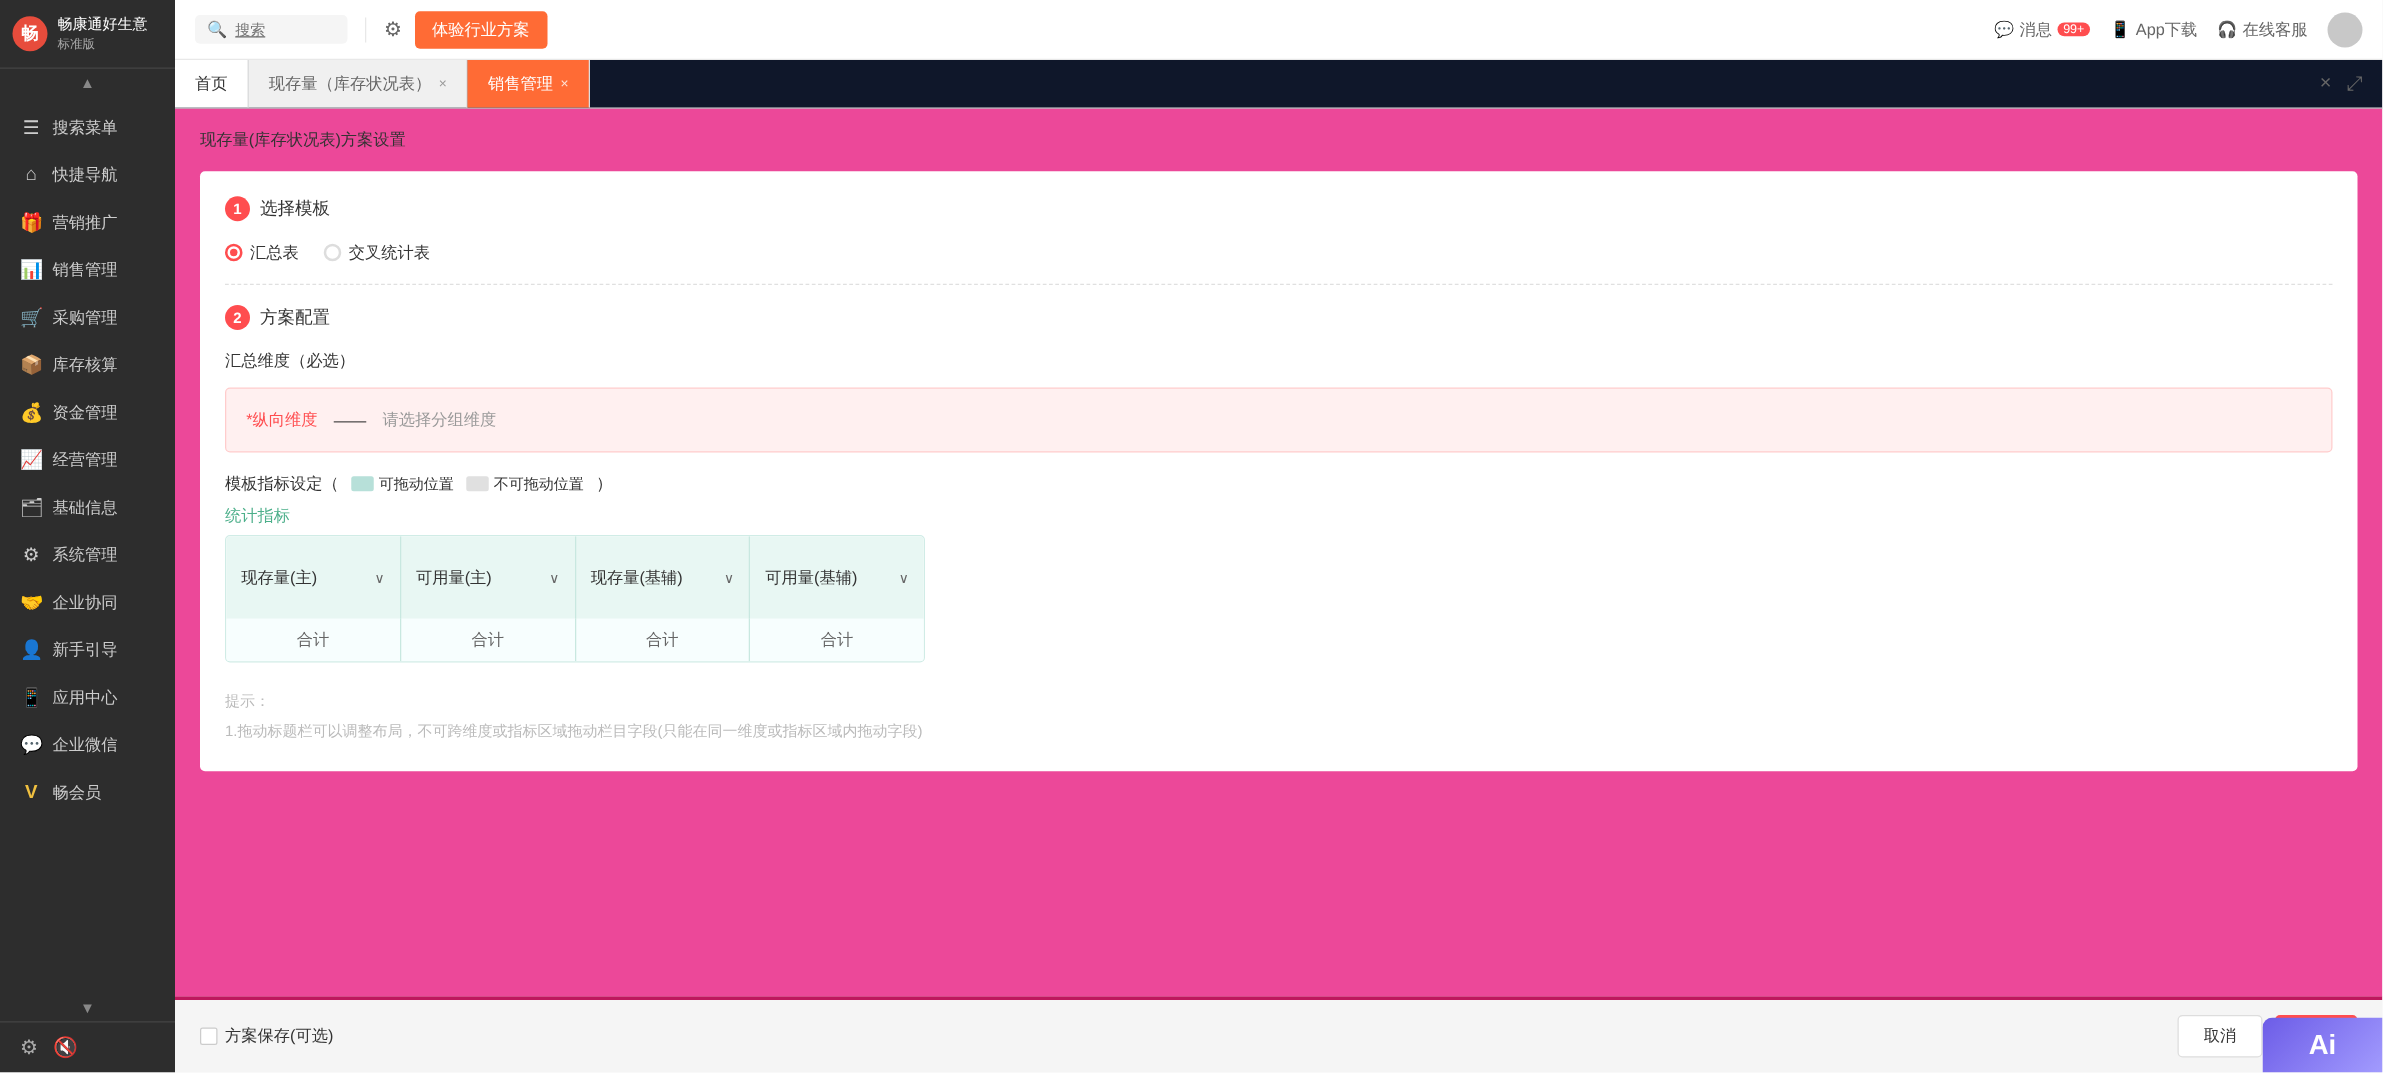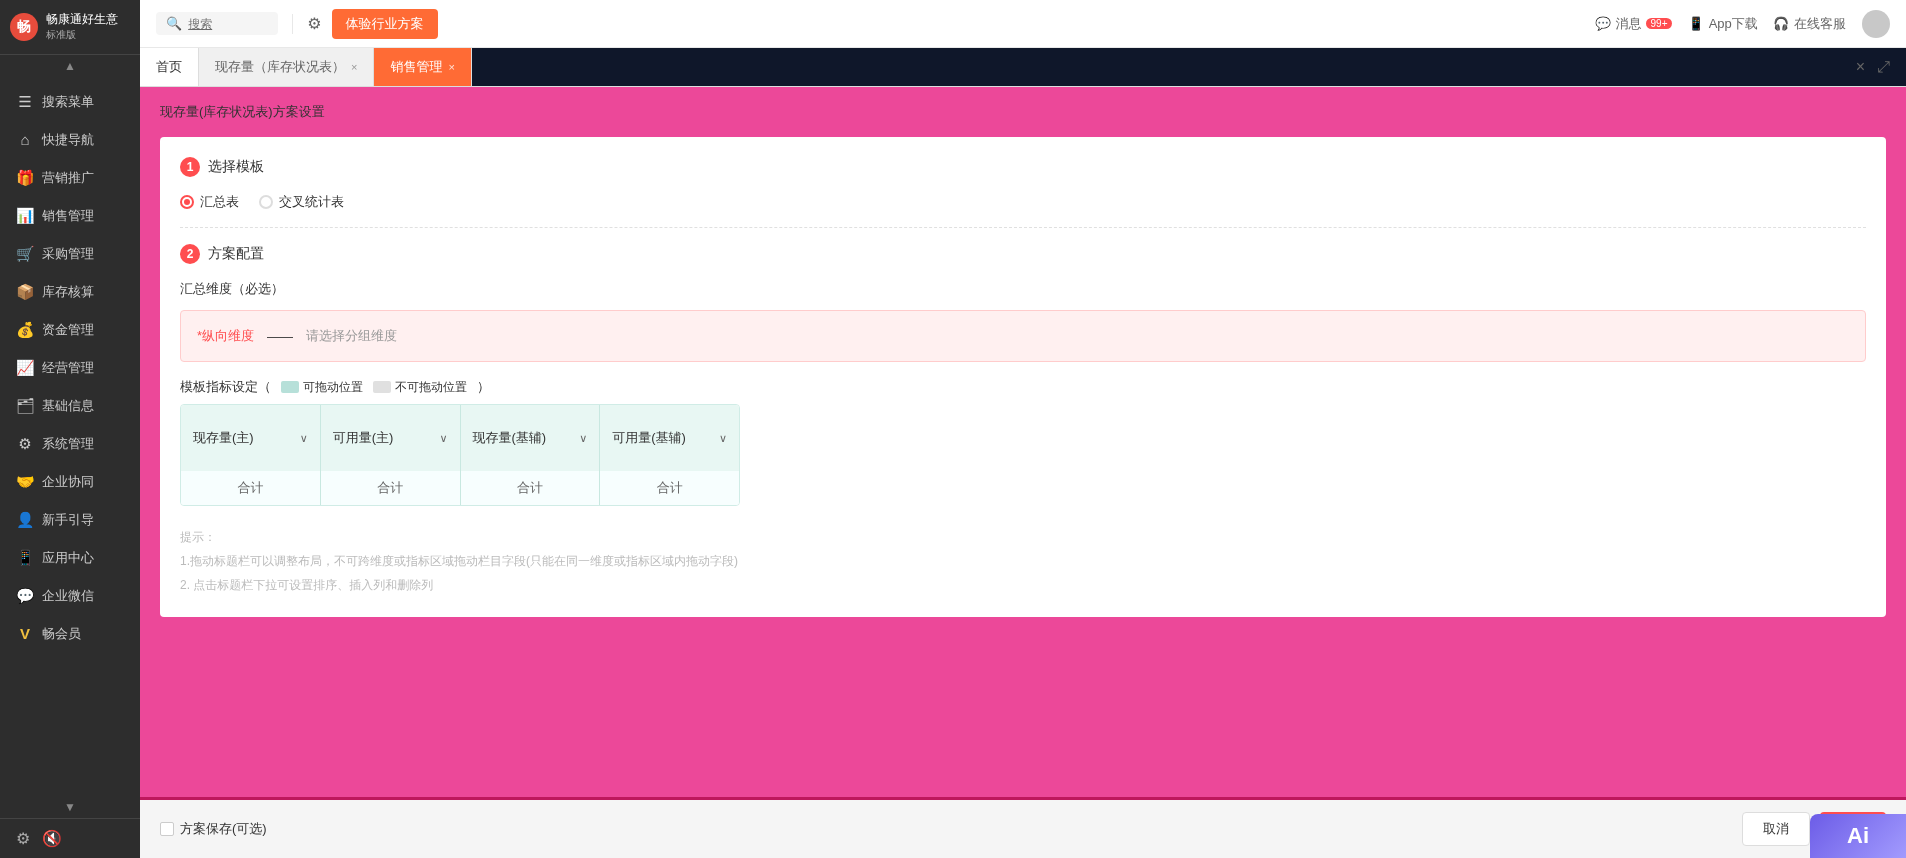--- a/index.html
+++ b/index.html
@@ -411,20 +411,21 @@
           <span>可拖动位置</span>
         </span>
         <span class="drag-badge">
           <span class="nodrag-box"></span>
           <span>不可拖动位置</span>
         </span>
         <span>）</span>
       </div>
 
       <div class="stats-section">
+        <div class="stats-title">统计指标</div>
         <div class="stats-table">
           <div class="stats-header">
             <div class="stats-col">
               <span class="col-name">现存量(主)</span>
               <span class="col-arrow">∨</span>
             </div>
             <div class="stats-col">
               <span class="col-name">可用量(主)</span>
               <span class="col-arrow">∨</span>
             </div>
@@ -442,21 +443,20 @@
             <div class="stats-cell">合计</div>
             <div class="stats-cell">合计</div>
             <div class="stats-cell">合计</div>
           </div>
         </div>
       </div>
 
       <div class="tips">
         <div>提示：</div>
         <div>1.拖动标题栏可以调整布局，不可跨维度或指标区域拖动栏目字段(只能在同一维度或指标区域内拖动字段)</div>
-        <div>2. 点击标题栏下拉可设置排序、插入列和删除列</div>
       </div>
 
     </div>
 
   </div>
 
   <div class="footer">
     <label class="save-checkbox">
       <div class="checkbox-box"></div>
       <span>方案保存(可选)</span>

